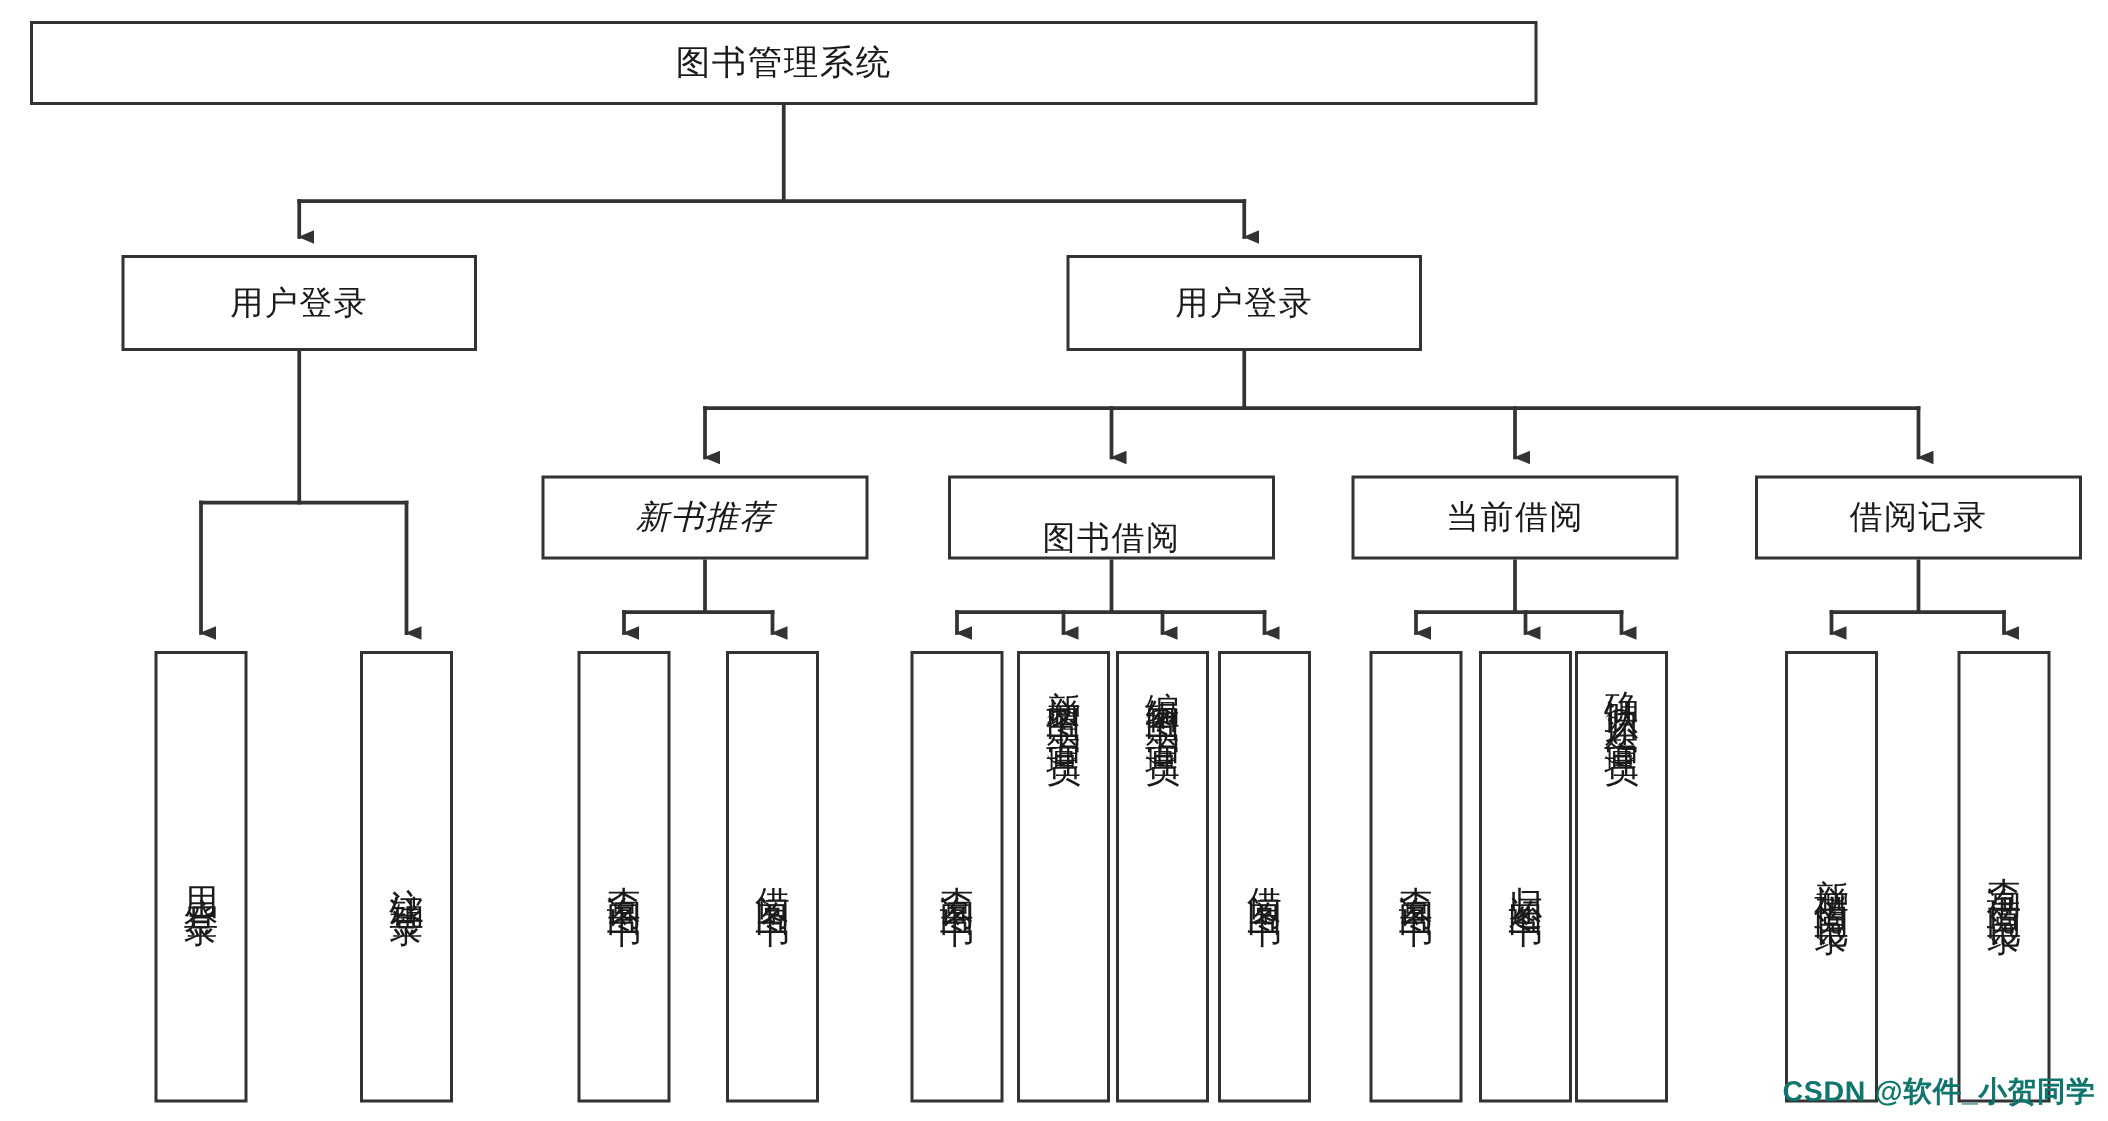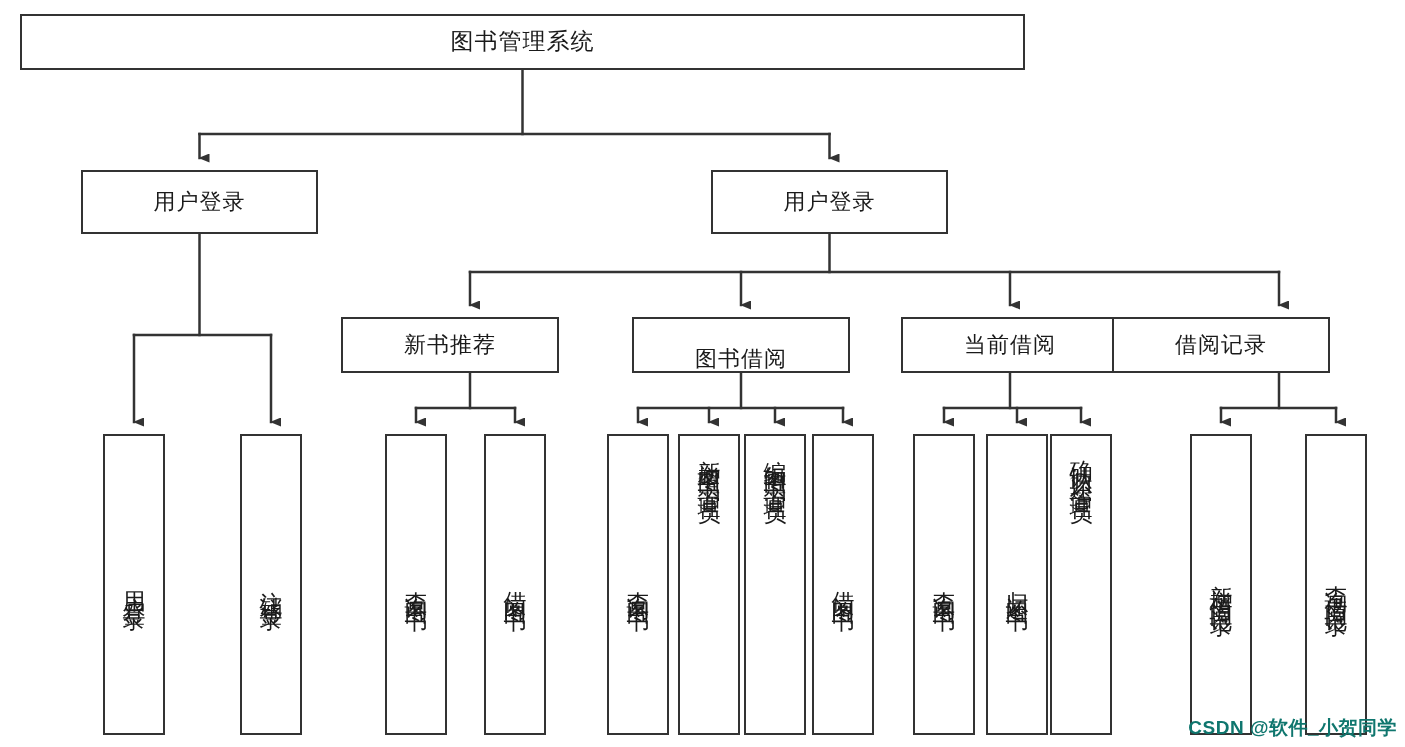--- a/index.html
+++ b/index.html
@@ -134,30 +134,30 @@
     <span>图书管理系统</span>
   </div>
 
   <div class="node node-h" style="left:81px; top:170px; width:237px; height:64px;">
     <span>用户登录</span>
   </div>
   <div class="node node-h" style="left:711px; top:170px; width:237px; height:64px;">
     <span>用户登录</span>
   </div>
 
-  <div class="node node-h" style="left:341px; top:317px; width:218px; height:56px;">
+  <div class="node node-h" style="left:361px; top:317px; width:218px; height:56px;font-style:italic;">
     <span>新书推荐</span>
   </div>
   <div class="node node-h" style="left:632px; top:317px; width:218px; height:56px;align-items:flex-end;">
     <span>图书借阅</span>
   </div>
   <div class="node node-h" style="left:901px; top:317px; width:218px; height:56px;">
     <span>当前借阅</span>
   </div>
-  <div class="node node-h" style="left:1112px; top:317px; width:218px; height:56px;">
+  <div class="node node-h" style="left:1170px; top:317px; width:218px; height:56px;">
     <span>借阅记录</span>
   </div>
 
   <div class="node node-v align-center" style="left:103px; top:434px; width:62px; height:301px;">
     <span class="vtext">用户登录</span>
   </div>
   <div class="node node-v align-center" style="left:240px; top:434px; width:62px; height:301px;">
     <span class="vtext">注销登录</span>
   </div>
 

